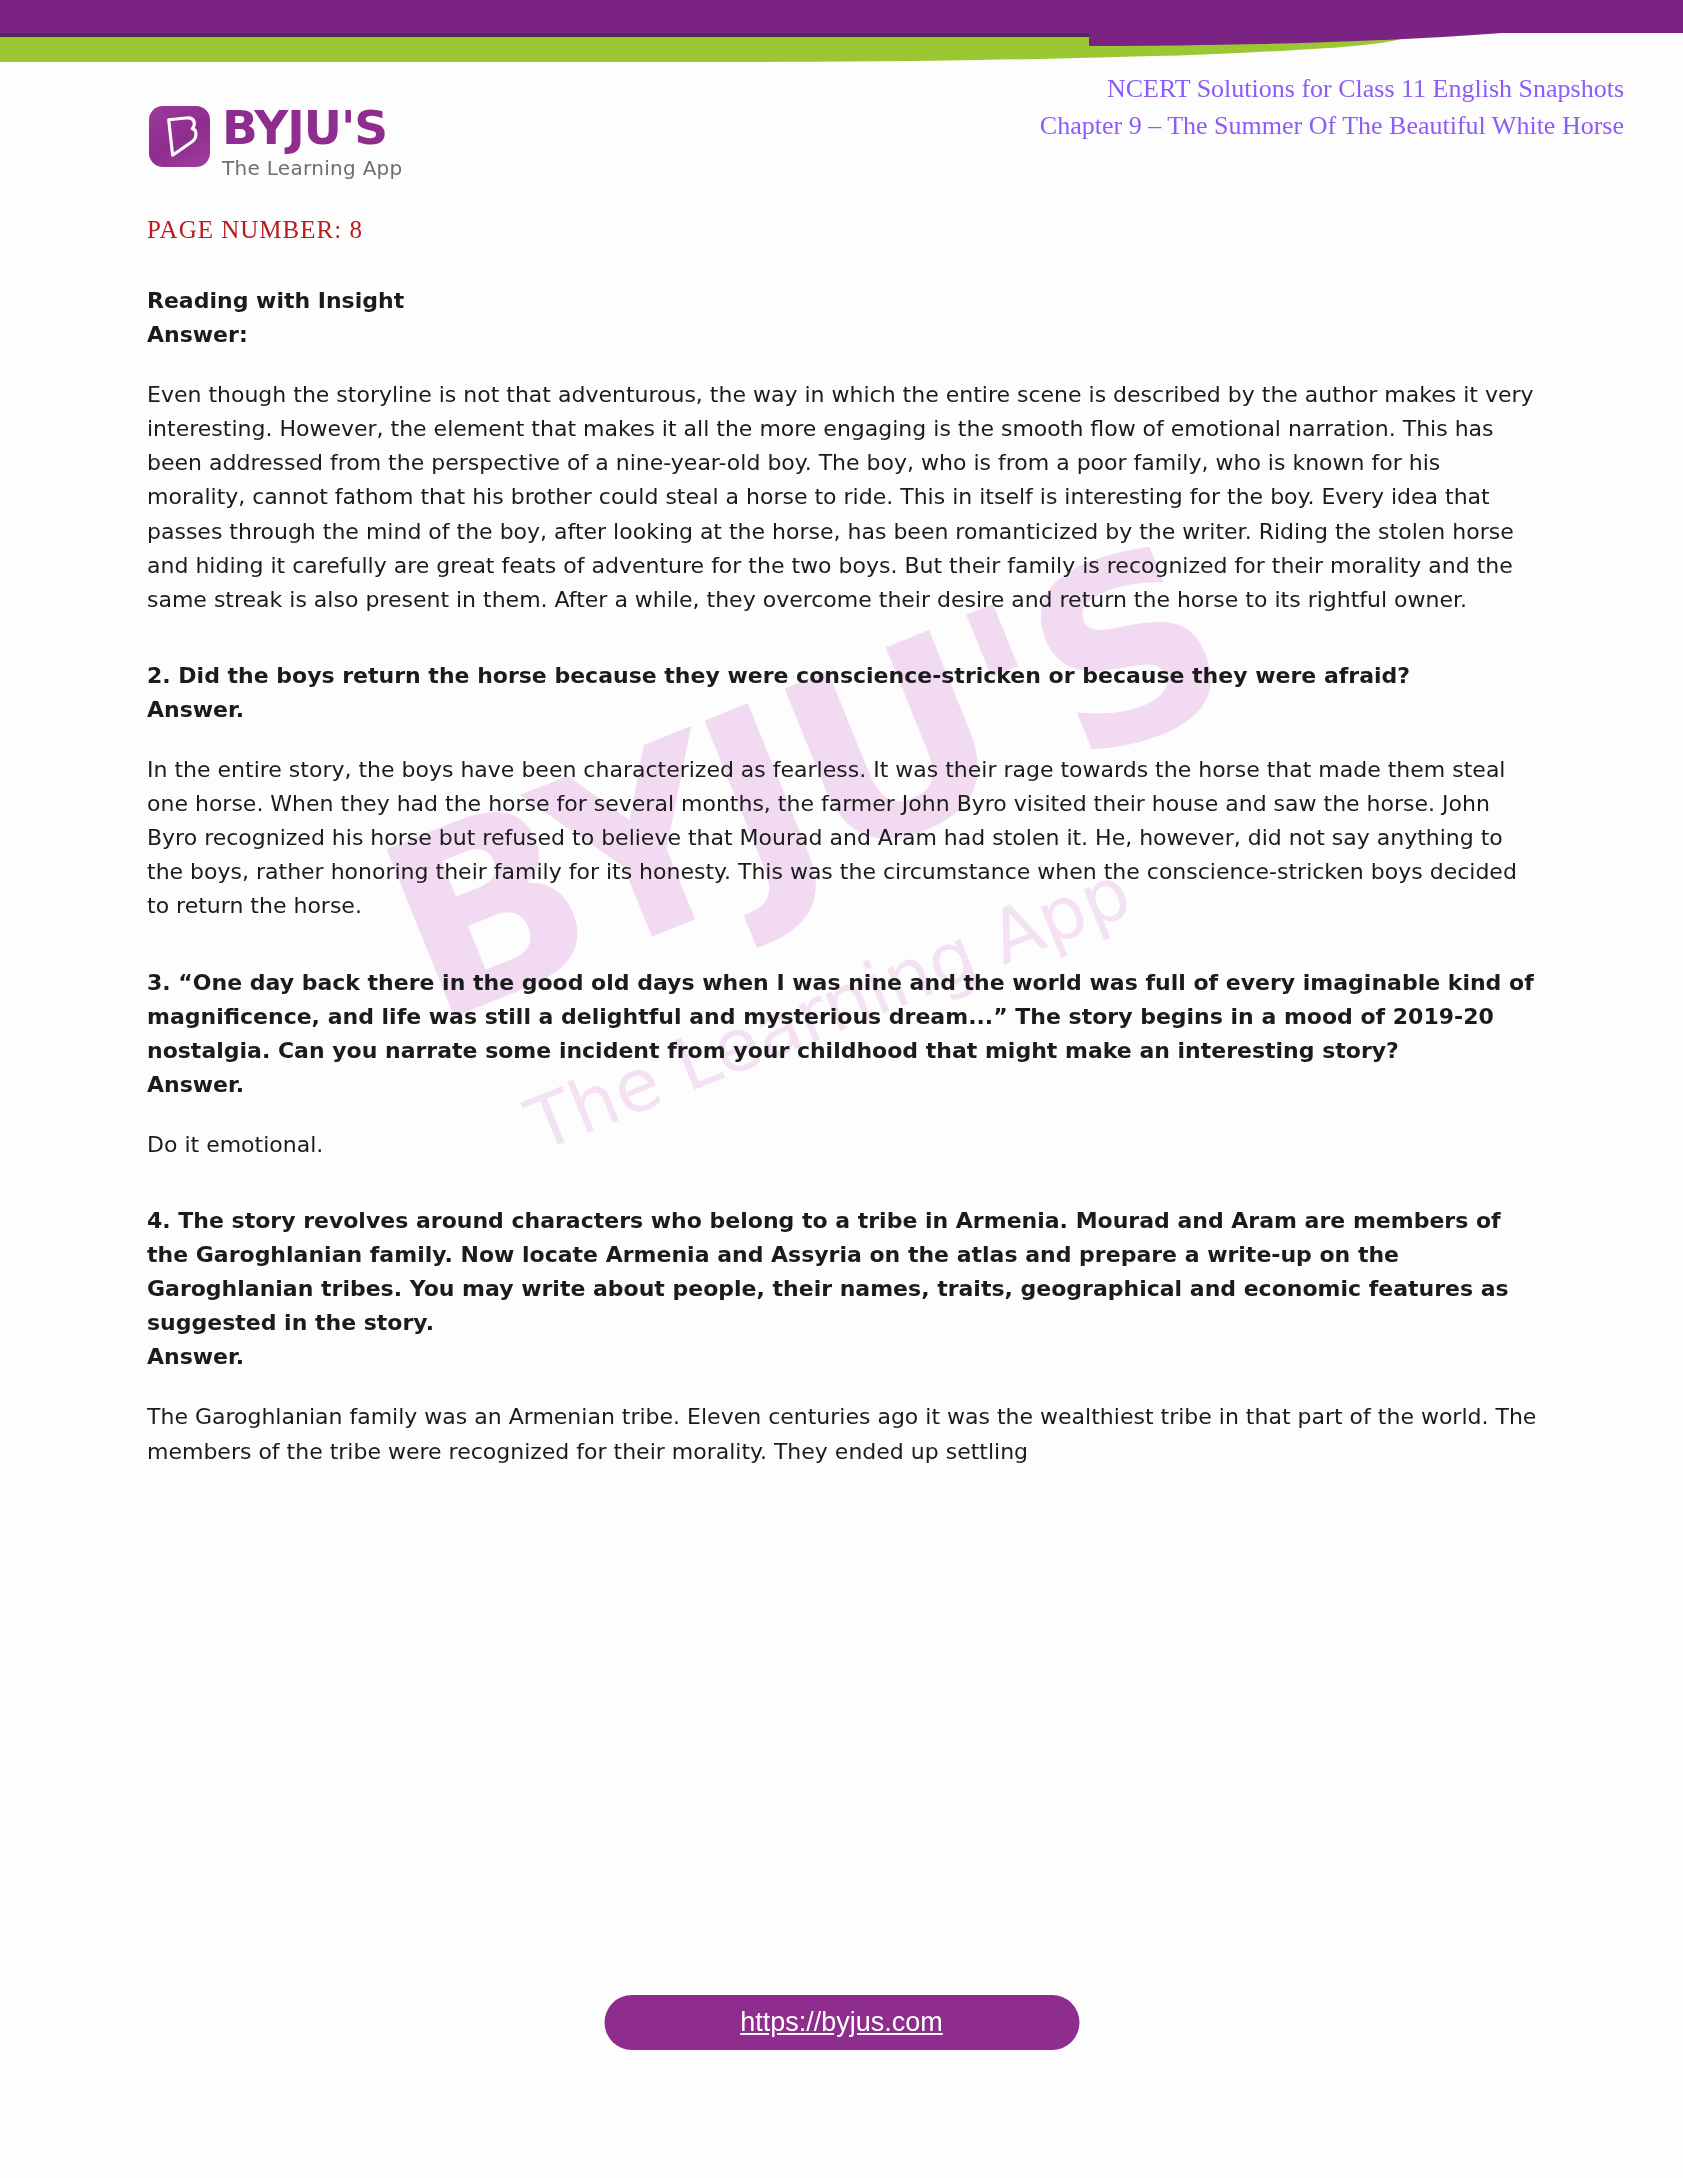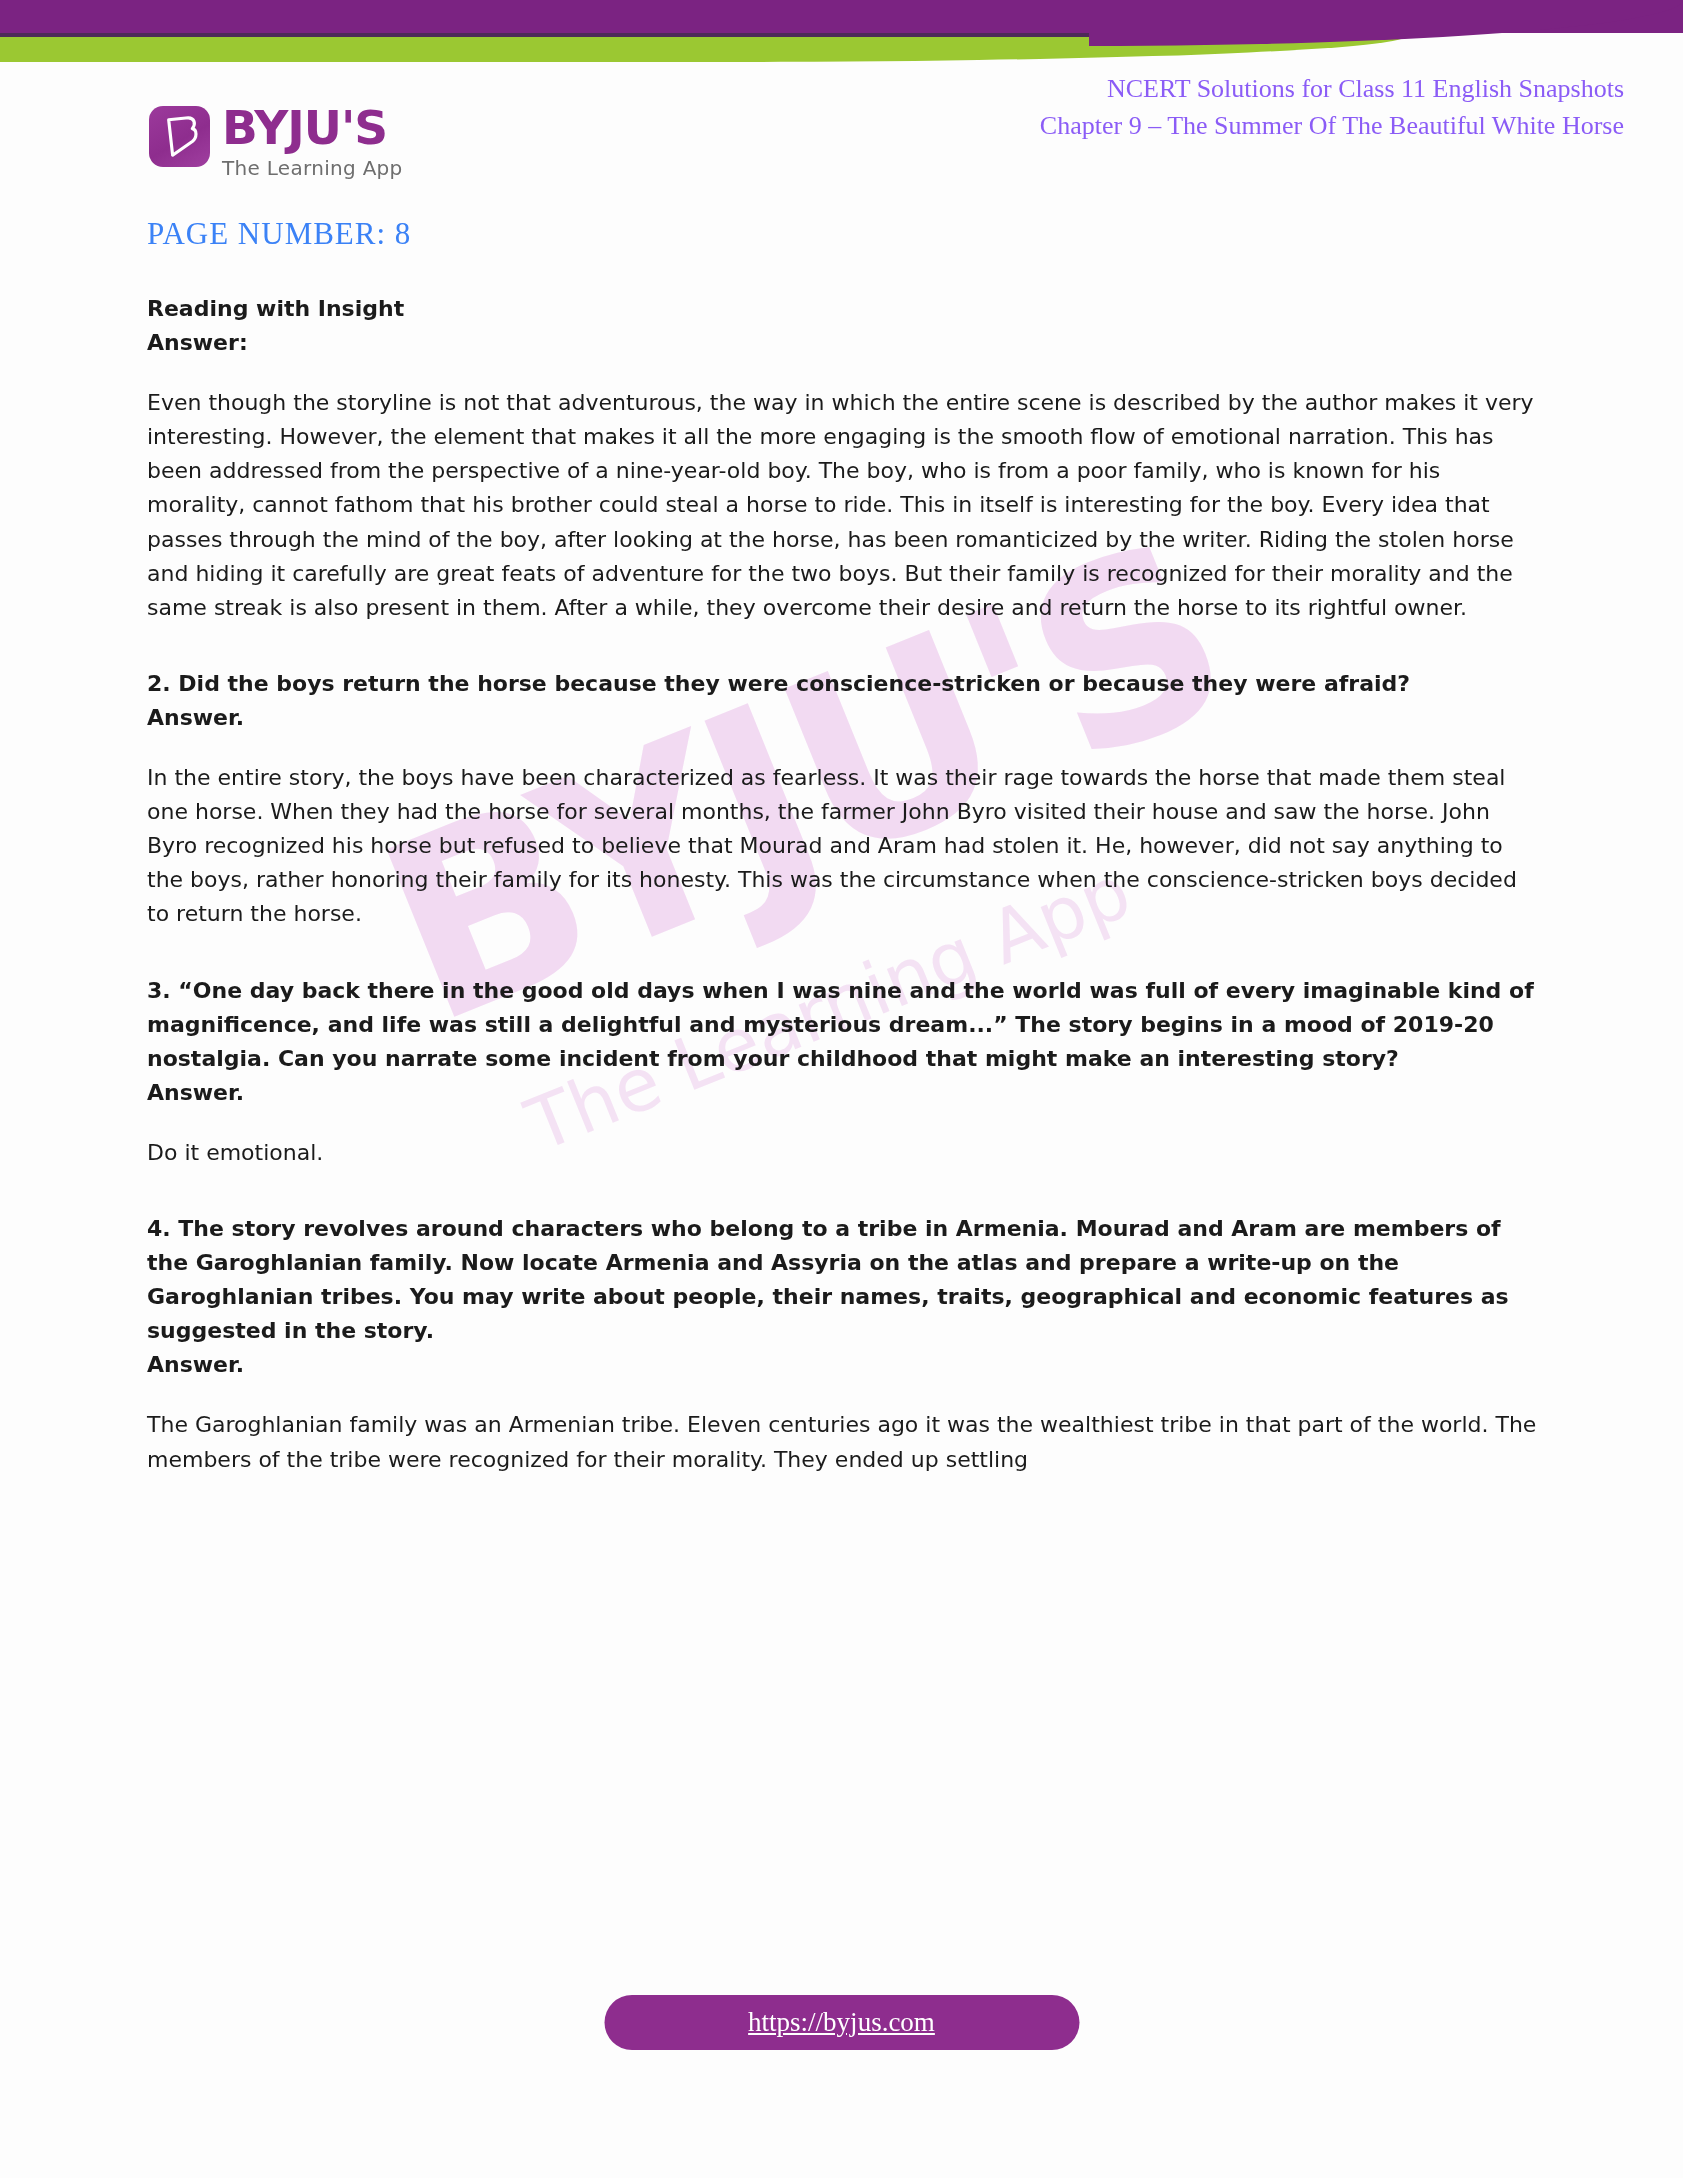--- a/index.html
+++ b/index.html
@@ -134,22 +134,22 @@
   .content {
     position: absolute;
     left: 147px;
     top: 216px;
     width: 1396px;
     z-index: 7;
   }
   .page-number {
     font-family: "Liberation Serif", serif;
     font-variant: small-caps;
-    font-size: 31px;
-    color: #3b82f6;
+    font-size: 25px;
+    color: #b91c1c;
     letter-spacing: 1px;
     margin-bottom: 40px;
   }
   .para {
     font-family: "DejaVu Sans", sans-serif;
     font-size: 22px;
     line-height: 1.55;
     color: #1b1b1b;
     margin: 0;
   }
@@ -170,21 +170,21 @@
     transform: translateX(-50%);
     top: 1995px;
     width: 475px;
     height: 55px;
     border-radius: 28px;
     background: #8e2d8e;
     color: #ffffff;
     display: flex;
     align-items: center;
     justify-content: center;
-    font-family: Liberation Serif, serif;
+    font-family: Liberation Sans, sans-serif;
     font-size: 27px;
     z-index: 9;
     border: none;
     cursor: pointer;
   }
 </style>
 </head>
 <body>
 
 <div class="page">

